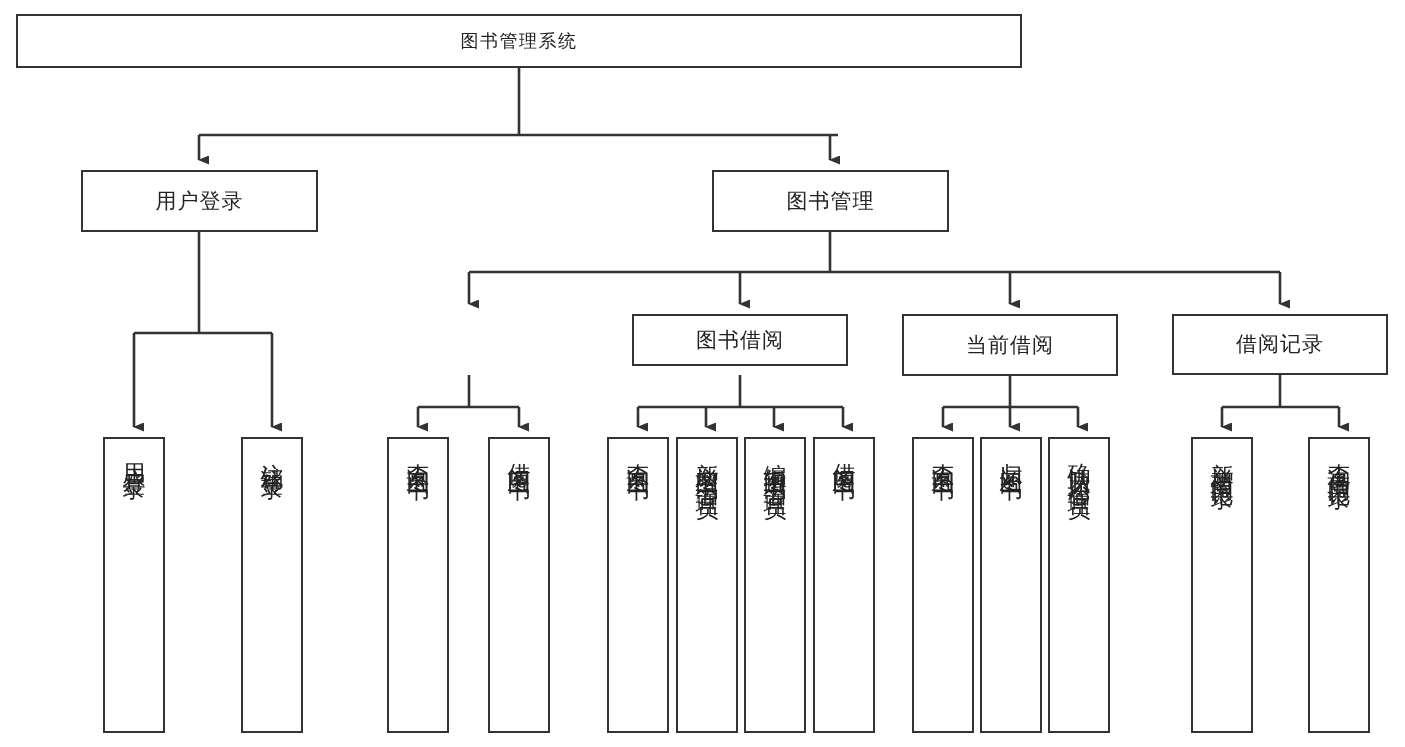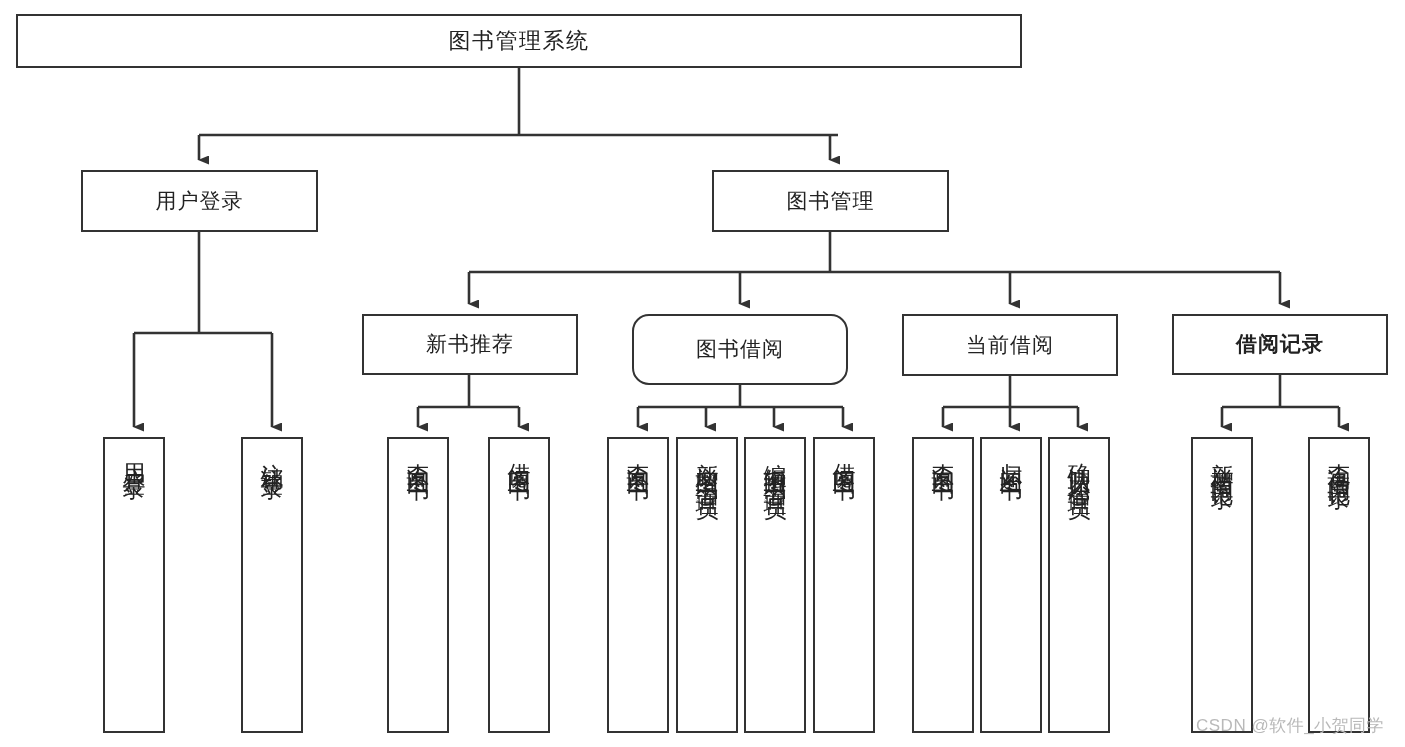--- a/index.html
+++ b/index.html
@@ -40,21 +40,21 @@
     text-align: center;
     line-height: 1.05;
     white-space: pre;
   }
   
   .h-node .node-label {
     font-size: 21px;
     letter-spacing: 1px;
   }
   .root-node .node-label {
-    font-size: 22px;
+    font-size: 18px;
     letter-spacing: 1.5px;
   }
   
   .v-node {
     align-items: flex-start;
     justify-content: center;
     padding-top: 6px;
   }
   .v-node .node-label {
     writing-mode: vertical-rl;
@@ -132,33 +132,30 @@
   </div>
 
   <div class="node h-node" style="left:81px; top:170px; width:237px; height:62px;">
     <span class="node-label">用户登录</span>
   </div>
 
   <div class="node h-node" style="left:712px; top:170px; width:237px; height:62px;justify-content:center;">
     <span class="node-label">图书管理</span>
   </div>
 
-  <div class="node h-node" style="left:362px; top:314px; width:216px; height:61px;">
-    <span class="node-label">新书推荐</span>
-  </div>
-
-  <div class="node h-node" style="left:632px; top:314px; width:216px; height:71px;border-radius:17px;">
+
+  <div class="node h-node" style="left:632px; top:314px; width:216px; height:52px;">
     <span class="node-label">图书借阅</span>
   </div>
 
   <div class="node h-node" style="left:902px; top:314px; width:216px; height:62px;">
     <span class="node-label">当前借阅</span>
   </div>
 
-  <div class="node h-node" style="left:1172px; top:314px; width:216px; height:61px;font-weight:bold;">
+  <div class="node h-node" style="left:1172px; top:314px; width:216px; height:61px;">
     <span class="node-label">借阅记录</span>
   </div>
 
   <div class="node v-node" style="left:103px; top:437px; width:62px; height:296px;">
     <span class="node-label">用户登录</span>
   </div>
 
   <div class="node v-node" style="left:241px; top:437px; width:62px; height:296px;">
     <span class="node-label">注销登录</span>
   </div>
@@ -200,15 +197,14 @@
   </div>
 
   <div class="node v-node" style="left:1191px; top:437px; width:62px; height:296px;">
     <span class="node-label">新增借阅记录</span>
   </div>
 
   <div class="node v-node" style="left:1308px; top:437px; width:62px; height:296px;">
     <span class="node-label">查询借阅记录</span>
   </div>
 
-  <div class="watermark" style="left:1196px; top:714px;">CSDN @软件_小贺同学</div>
 
 </div>
 
 </body></html>

